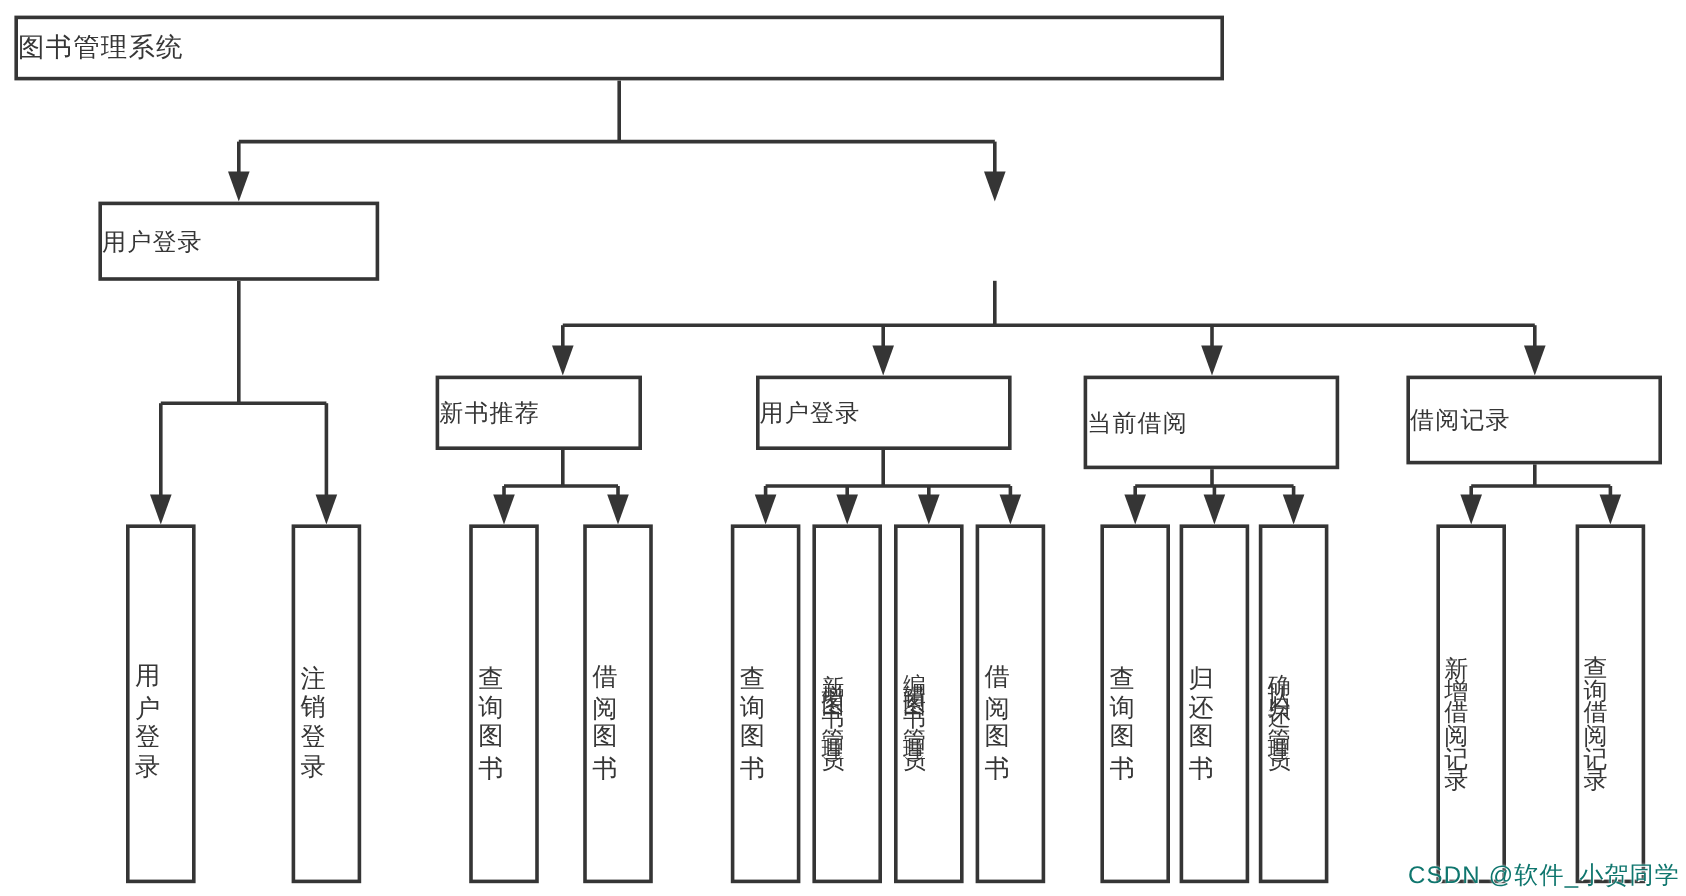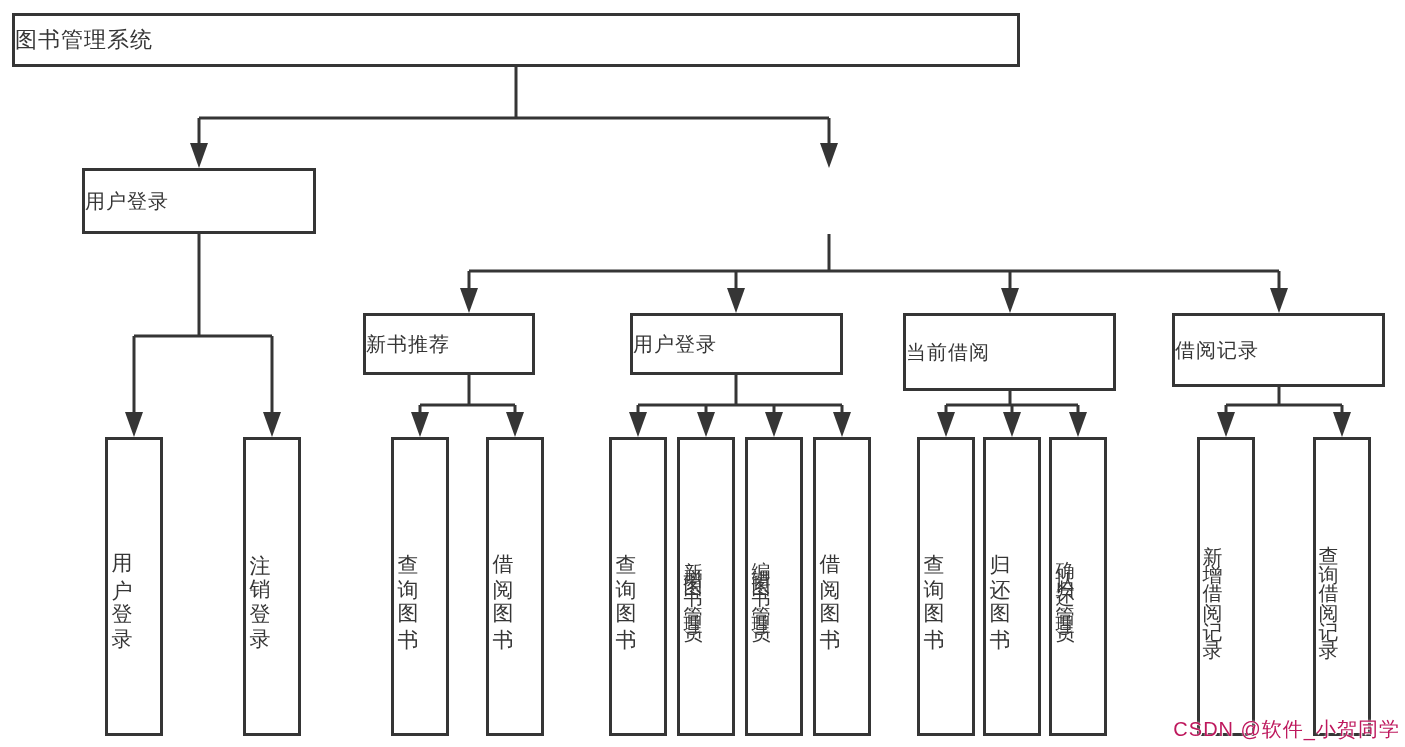--- a/index.html
+++ b/index.html
@@ -12,21 +12,21 @@
     display:flex; align-items:center; justify-content:flex-start; text-align:center;
   }
   .hbox { font-size:20px; letter-spacing:1px; }
   .root { font-size:22px; }
   .vbox { top:437px; width:58px; height:299px; }
   .vtext { writing-mode:vertical-rl; display:block; }
   .loose  { font-size:21px; letter-spacing:25px; }
   .medium { font-size:20px; letter-spacing:19px; }
   .tight  { font-size:19px; letter-spacing:9px; }
   .watermark {
-    position:absolute; right:5px; bottom:4px; font-size:20px; color:#be185d;
+    position:absolute; right:5px; bottom:4px; font-size:20px; color:#0f766e;
     text-shadow:0 0 2px #ffffff, 1px 1px 0 #ffffff; letter-spacing:1px; z-index:5; white-space:nowrap;
   }
 </style>
 </head>
 <body>
 
 <div class="stage">
 
   <svg id="wires" class="wires" width="1405" height="747" viewBox="0 0 1405 747" aria-hidden="true">
       <path d="M516 67 V118" fill="none" stroke="#353535" stroke-width="3"></path>

